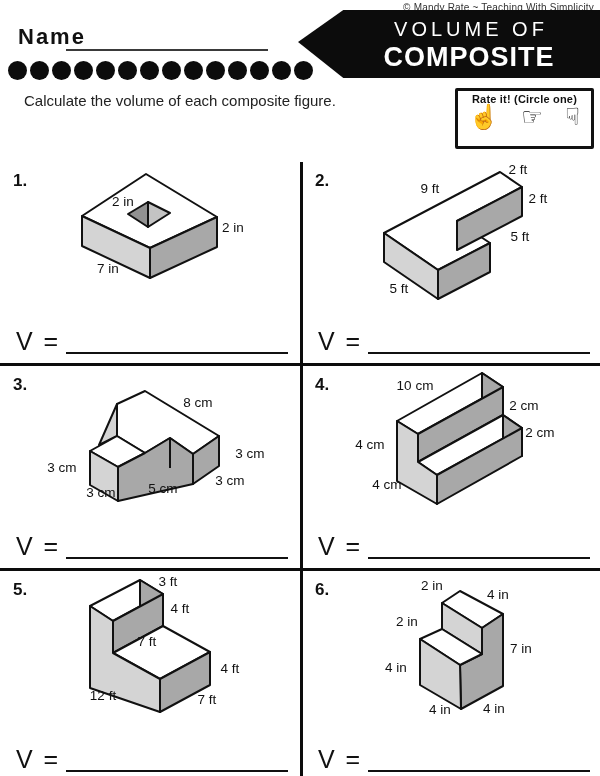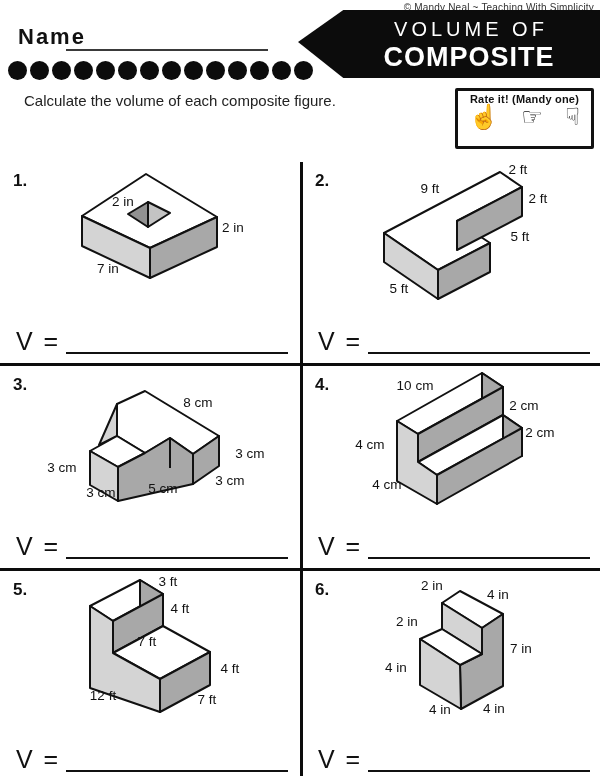--- a/index.html
+++ b/index.html
@@ -45,21 +45,21 @@
   .vlabel{font-size:25px;letter-spacing:2px;line-height:1;}
   .blank{display:inline-block;width:222px;height:26px;border-bottom:2px solid #111;}
   .f-white{fill:#ffffff;} .f-light{fill:#d4d4d4;} .f-dark{fill:#a8a8a8;}
   .f-hole-l{fill:#919191;} .f-hole-r{fill:#c3c3c3;}
 </style>
 </head>
 <body>
 
 <div id="page">
 
-  <div class="copyright">© Mandy Neal ~ Teaching With Simplicity</div>
+  <div class="copyright">© Mandy Rate ~ Teaching With Simplicity</div>
 
   <div class="name-label">Name</div>
   <div class="name-line"></div>
 
   <div class="banner">
     <div class="t1">VOLUME OF</div>
     <div class="t2">Composite Figures</div>
   </div>
 
   <div class="dots">
@@ -75,21 +75,21 @@
       <i></i>
       <i></i>
       <i></i>
       <i></i>
       <i></i>
   </div>
 
   <div class="instruction">Calculate the volume of each composite figure.</div>
 
   <div class="rate-box">
-    <div class="rb-title">Rate it! (Mandy one)</div>
+    <div class="rb-title">Rate it! (Circle one)</div>
     <div class="rb-icons">
       <span>☝</span>
       <span>☞</span>
       <span>☟</span>
     </div>
   </div>
 
   <div class="v-div"></div>
   <div class="h-div1"></div>
   <div class="h-div2"></div>

